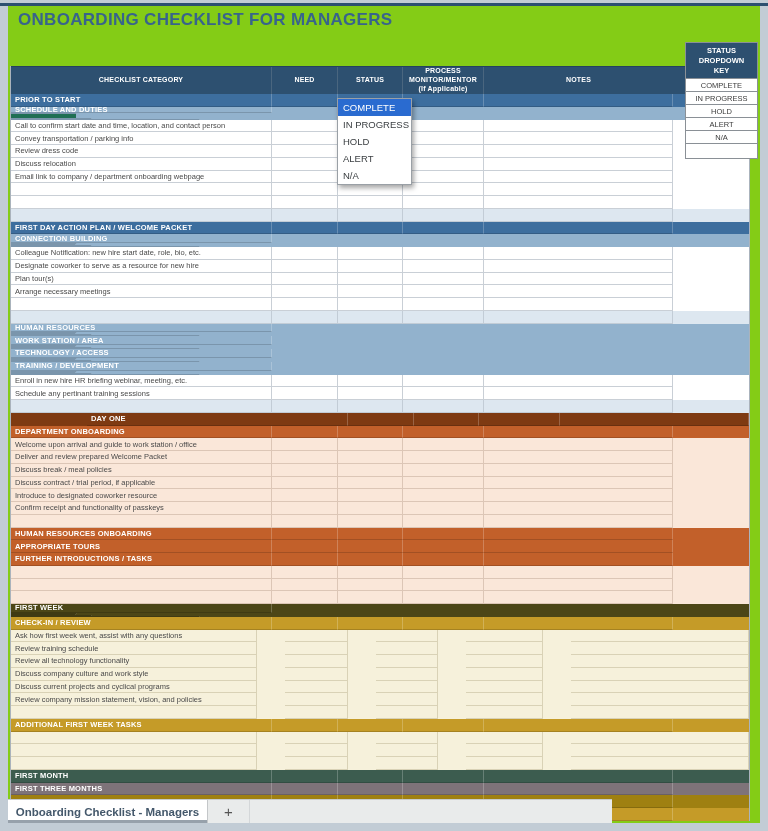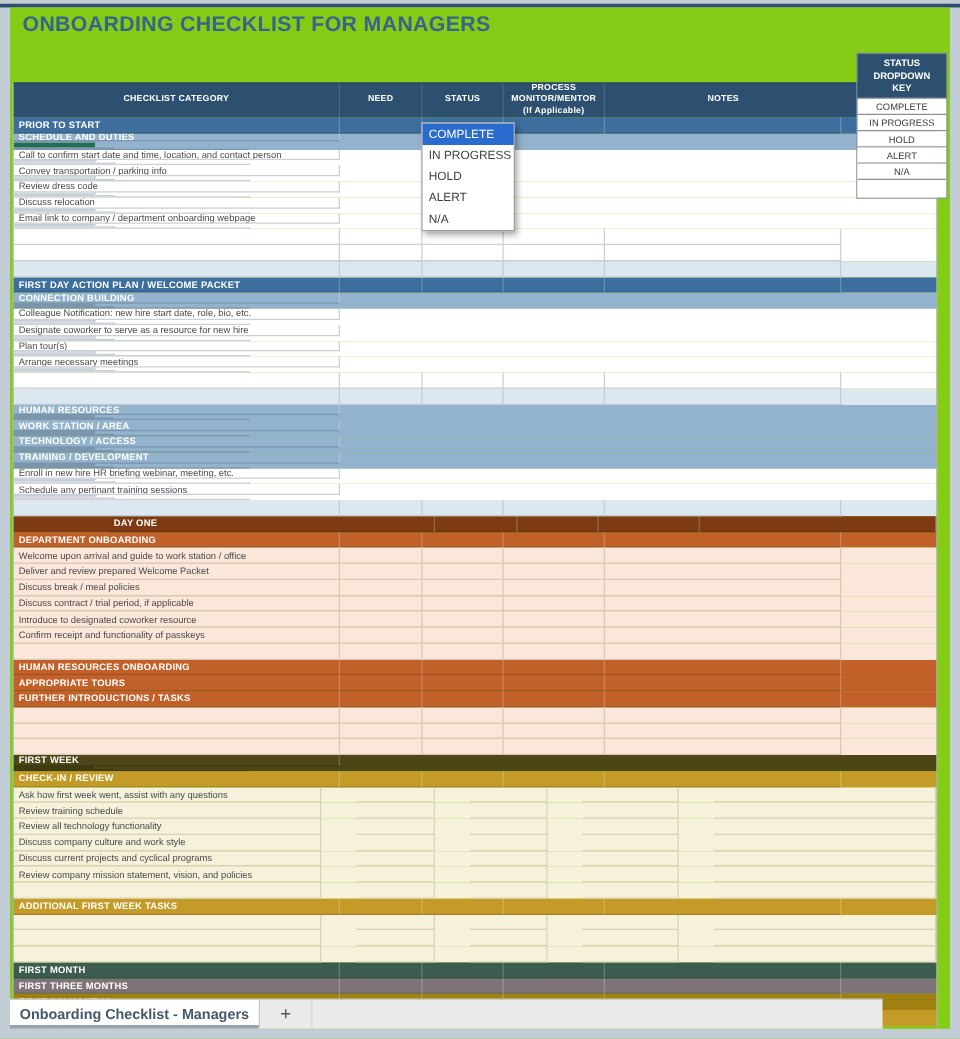--- a/index.html
+++ b/index.html
@@ -28,21 +28,21 @@
   .s-blue-light { background:#92B2CD;flex-direction:column; }
   .s-brown      { background:#7E3A12;justify-content:flex-end; }
   .s-orange     { background:#C2602A; }
   .s-olive      { background:#4C4617;flex-direction:column; }
   .s-gold       { background:#C59B28; }
   .s-green      { background:#3C5C4F; }
   .s-mauve      { background:#7E7379; }
   .s-darkgold   { background:#9F8011; }
   .row.hdr .cell { color:#FFFFFF; font-weight:bold; font-size:7.5px; border-right-color:rgba(255,255,255,.22); border-bottom-color:rgba(0,0,0,.16); letter-spacing:.2px; }
 
-  .s-task  { background:#FFFFFF;flex-direction:column; }
+  .s-task  { background:#FFFFFF; }
   .s-empty { background:#FFFFFF; }
   .s-tint  { background:#DDE7F0; }
   .s-tint .cell { border-color:#C2CCD6; }
   .s-peach-task, .s-peach-empty { background:#FAE7D9; }
   .s-peach-task .cell, .s-peach-empty .cell { border-right-color:#DCC6B6; border-bottom-color:#DCC6B6; }
   .s-cream-task, .s-cream-empty { background:#F6F1DB;gap:28px; }
   .s-cream-task .cell, .s-cream-empty .cell { border-right-color:#D9D2B6; border-bottom-color:#D9D2B6; }
 
   
   .dd-cell { border:2px solid #1F6F54 !important; background:#F2F6F9; padding:0 !important; }
@@ -53,21 +53,21 @@
   .dd-opt { height:17px; display:flex; align-items:center; padding-left:5px; font-size:9.5px; color:#3C4043; }
   .dd-opt.sel { background:#2A6BD0; color:#FFFFFF; }
 
   
   .key { position:absolute; left:677px; top:36px; width:73px; border:1px solid #8A9096; }
   .key-hdr { background:#2D5070; color:#FFF; font-size:7.5px; font-weight:bold; text-align:center; white-space:pre-line; line-height:1.3; padding:3px 0; border-bottom:1px solid #8A9096; }
   .key-item { height:13px; background:#FFFFFF; border-bottom:1px solid #8A9096; font-size:7.5px; color:#3A3A3A; display:flex; align-items:center; justify-content:center; }
   .key-empty { height:14px; background:#FFFFFF; }
 
   
-  .tabbar { position:absolute; left:0; top:793px; width:698px; height:24px; background:#E9EBEB; border-top:1px solid #C8CCCE; display:flex; align-items:stretch; }
+  .tabbar { position:absolute; left:0; top:793px; width:604px; height:24px; background:#E9EBEB; border-top:1px solid #C8CCCE; display:flex; align-items:stretch; }
   .tab { width:200px; background:#FFFFFF; display:flex; align-items:center; justify-content:center; font-size:11.5px; font-weight:bold; color:#44586B; box-shadow:inset 0 -3px 0 #97A1AB; border-right:1px solid #C4C7C9; }
   .tab-add { width:42px; display:flex; align-items:center; justify-content:center; font-size:15px; color:#555; border-right:1px solid #D4D7D9; }
 </style>
 </head>
 <body>
 
 <div class="topline"></div>
 
 <div class="content">
 

